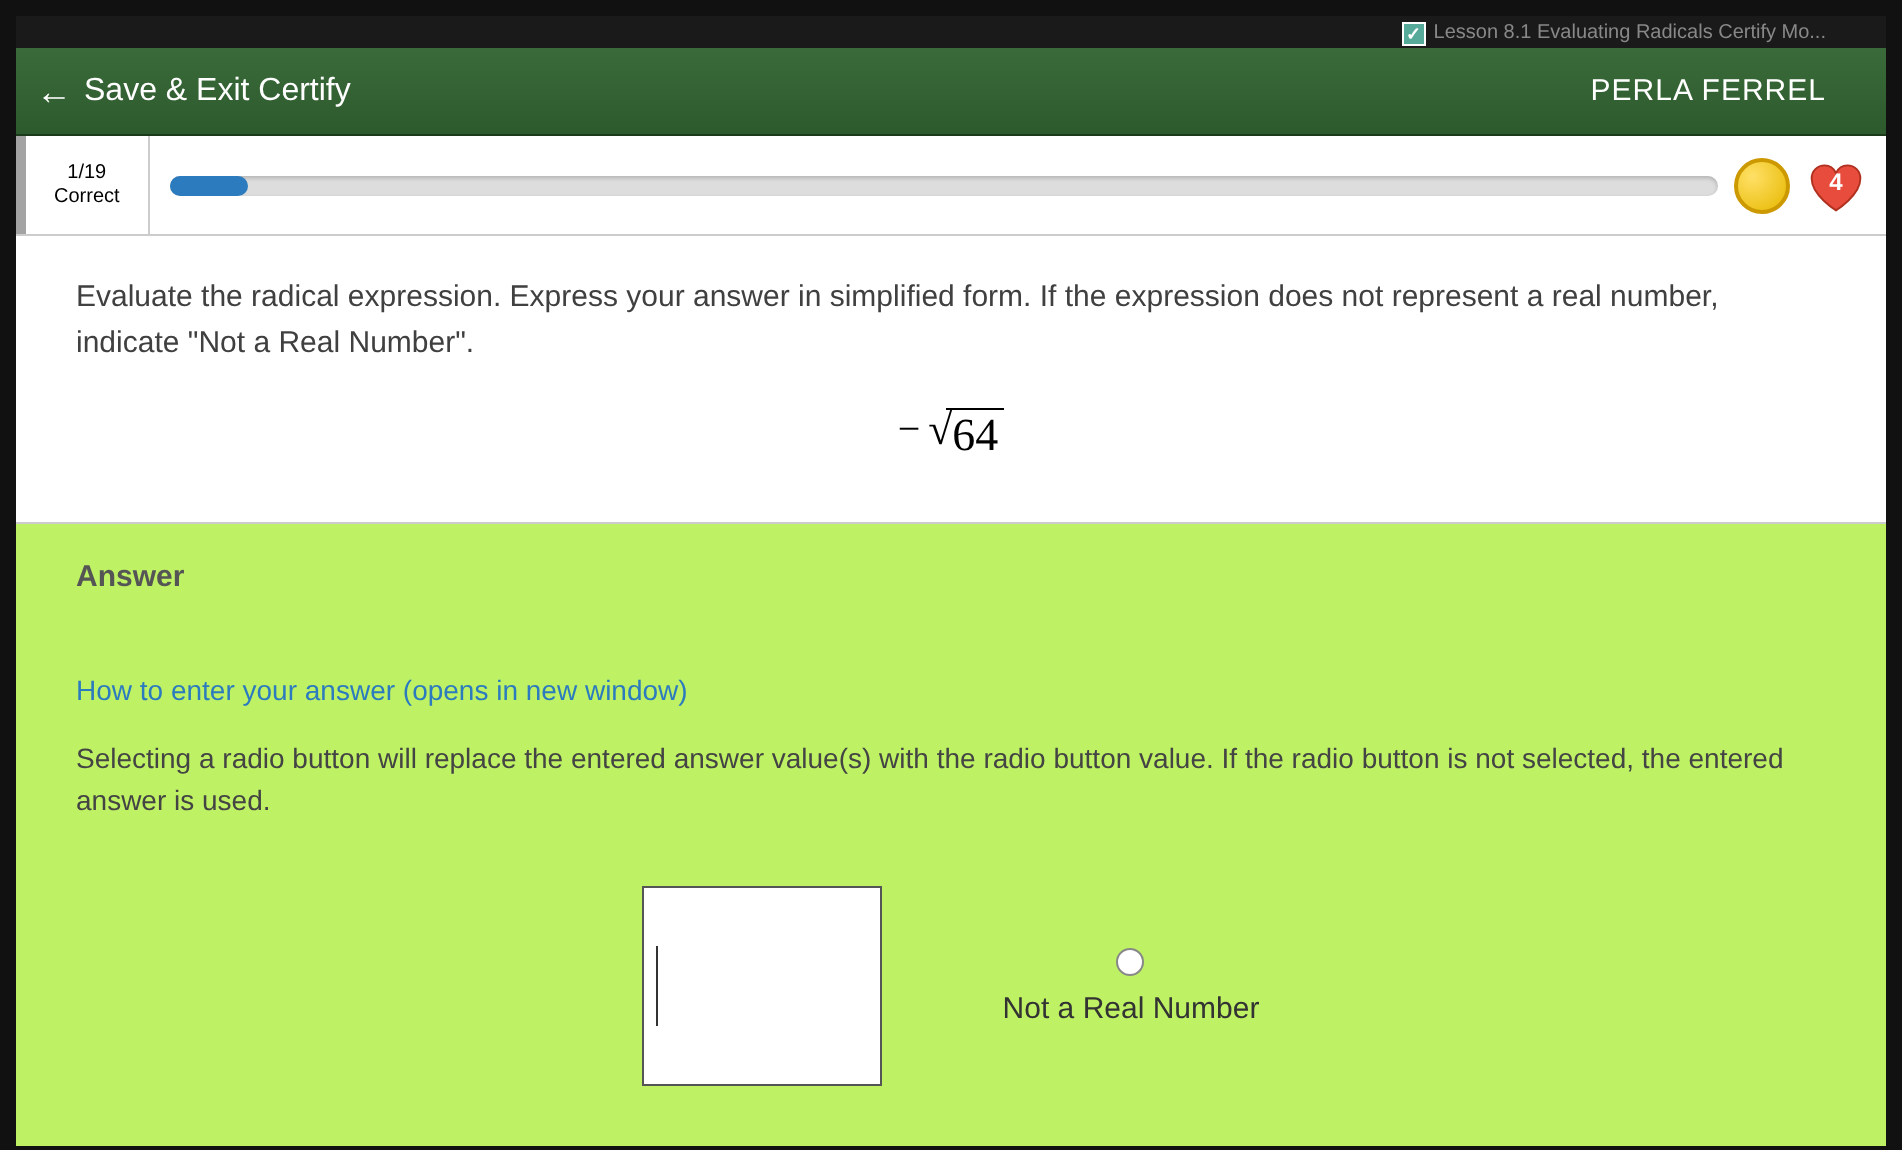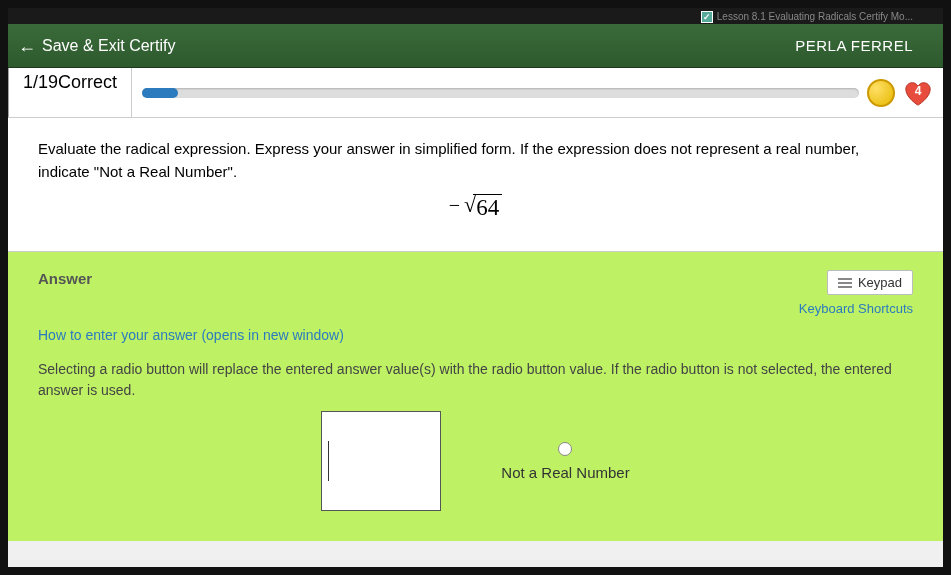--- a/index.html
+++ b/index.html
@@ -77,28 +77,28 @@
   }
   .question-label {
     font-weight: bold;
     font-size: 16px;
     padding: 0 18px;
     flex: 0 0 auto;
     width: 490px;
   }
   .correct-box {
     text-align: center;
-    font-size: 18px;
+    font-size: 10px;
     line-height: 1.2;
     padding: 4px 14px;
-    border-left: 1px solid #a3a3a3;
+    border-left: 5px solid #a3a3a3;
     border-right: 1px solid #ccc;
     height: 100%;
     display: flex;
-    flex-direction: row;
+    flex-direction: column;
     justify-content: center;
   }
   .progress-area {
     flex: 1;
     display: flex;
     align-items: center;
     padding: 0 10px;
     gap: 8px;
   }
   .progress-track {
@@ -133,23 +133,23 @@
   .heart-num {
     position: absolute; color: #fff; font-size: 12px; font-weight: bold;
     top: 6px;
   }
   .question-body {
     padding: 20px 30px 30px;
     border-bottom: 1px solid #ccc;
   }
   .prompt-text {
     font-size: 15px;
-    color: #000000;
+    color: #404040;
     line-height: 1.5;
-    margin-bottom: 11px;
+    margin-bottom: 21px;
   }
   .math-expr {
     text-align: center;
     font-size: 20px;
     font-family: "Times New Roman", serif;
   }
   .sqrt-wrap {
     display: inline-flex; align-items: flex-start;
   }
   .minus { margin-right: 4px; }
@@ -210,21 +210,21 @@
   .kb-shortcuts {
     color: #2c7bbf;
     font-size: 13px;
     margin-top: 6px;
     cursor: pointer;
   }
   .radio-note {
     font-size: 14px;
     color: #444;
     line-height: 1.5;
-    margin-bottom: 10px;
+    margin-bottom: 32px;
   }
   .answer-inputs {
     display: flex;
     align-items: center;
     justify-content: center;
     gap: 60px;
   }
   .answer-box {
     width: 120px;
     height: 100px;
@@ -297,27 +297,20 @@
         </span>
       </div>
     </div>
 
     <div class="answer-section">
       <div class="answer-top">
         <div class="answer-left">
           <div class="answer-heading">Answer</div>
           <div class="how-to-link">How to enter your answer (opens in new window)</div>
         </div>
-        <div class="answer-right">
-          <button class="keypad-btn">
-            <span class="keypad-icon"></span>
-            <span>Keypad</span>
-          </button>
-          <div class="kb-shortcuts">Keyboard Shortcuts</div>
-        </div>
       </div>
 
       <div class="radio-note">Selecting a radio button will replace the entered answer value(s) with the radio button value. If the radio button is not selected, the entered answer is used.</div>
 
       <div class="answer-inputs">
         <div class="answer-box">
           <div class="cursor-line"></div>
         </div>
         <label class="radio-option">
           <span class="radio-circle"></span>

